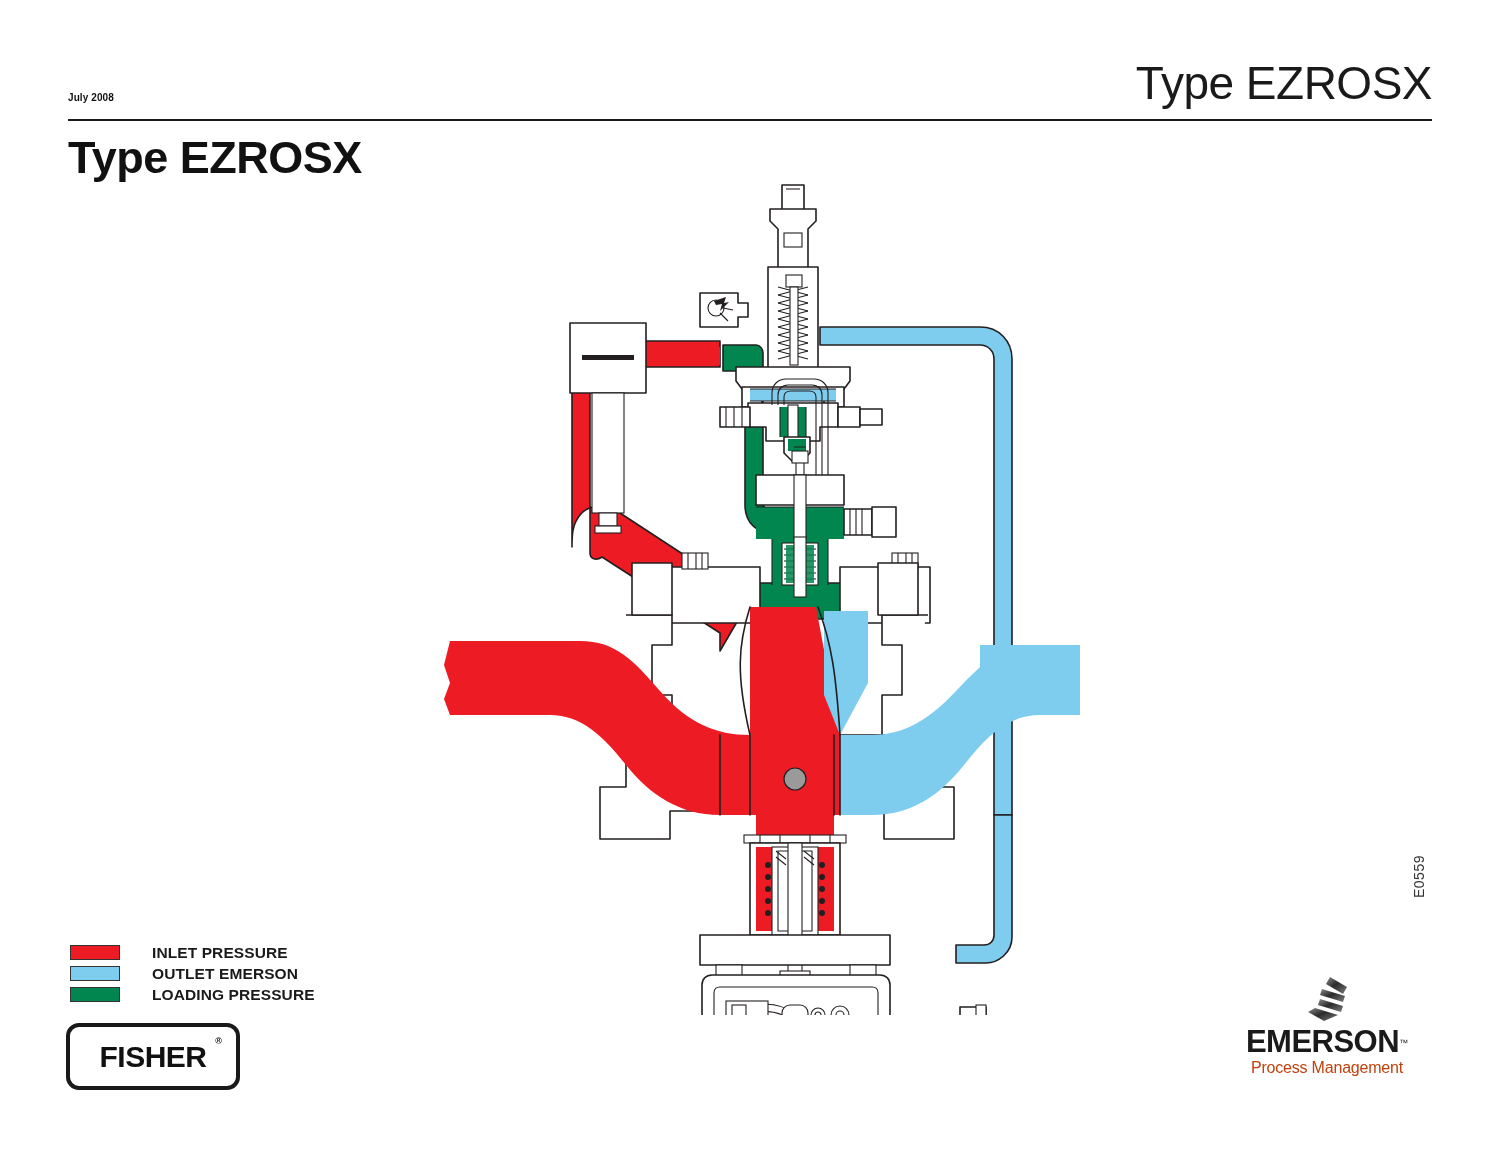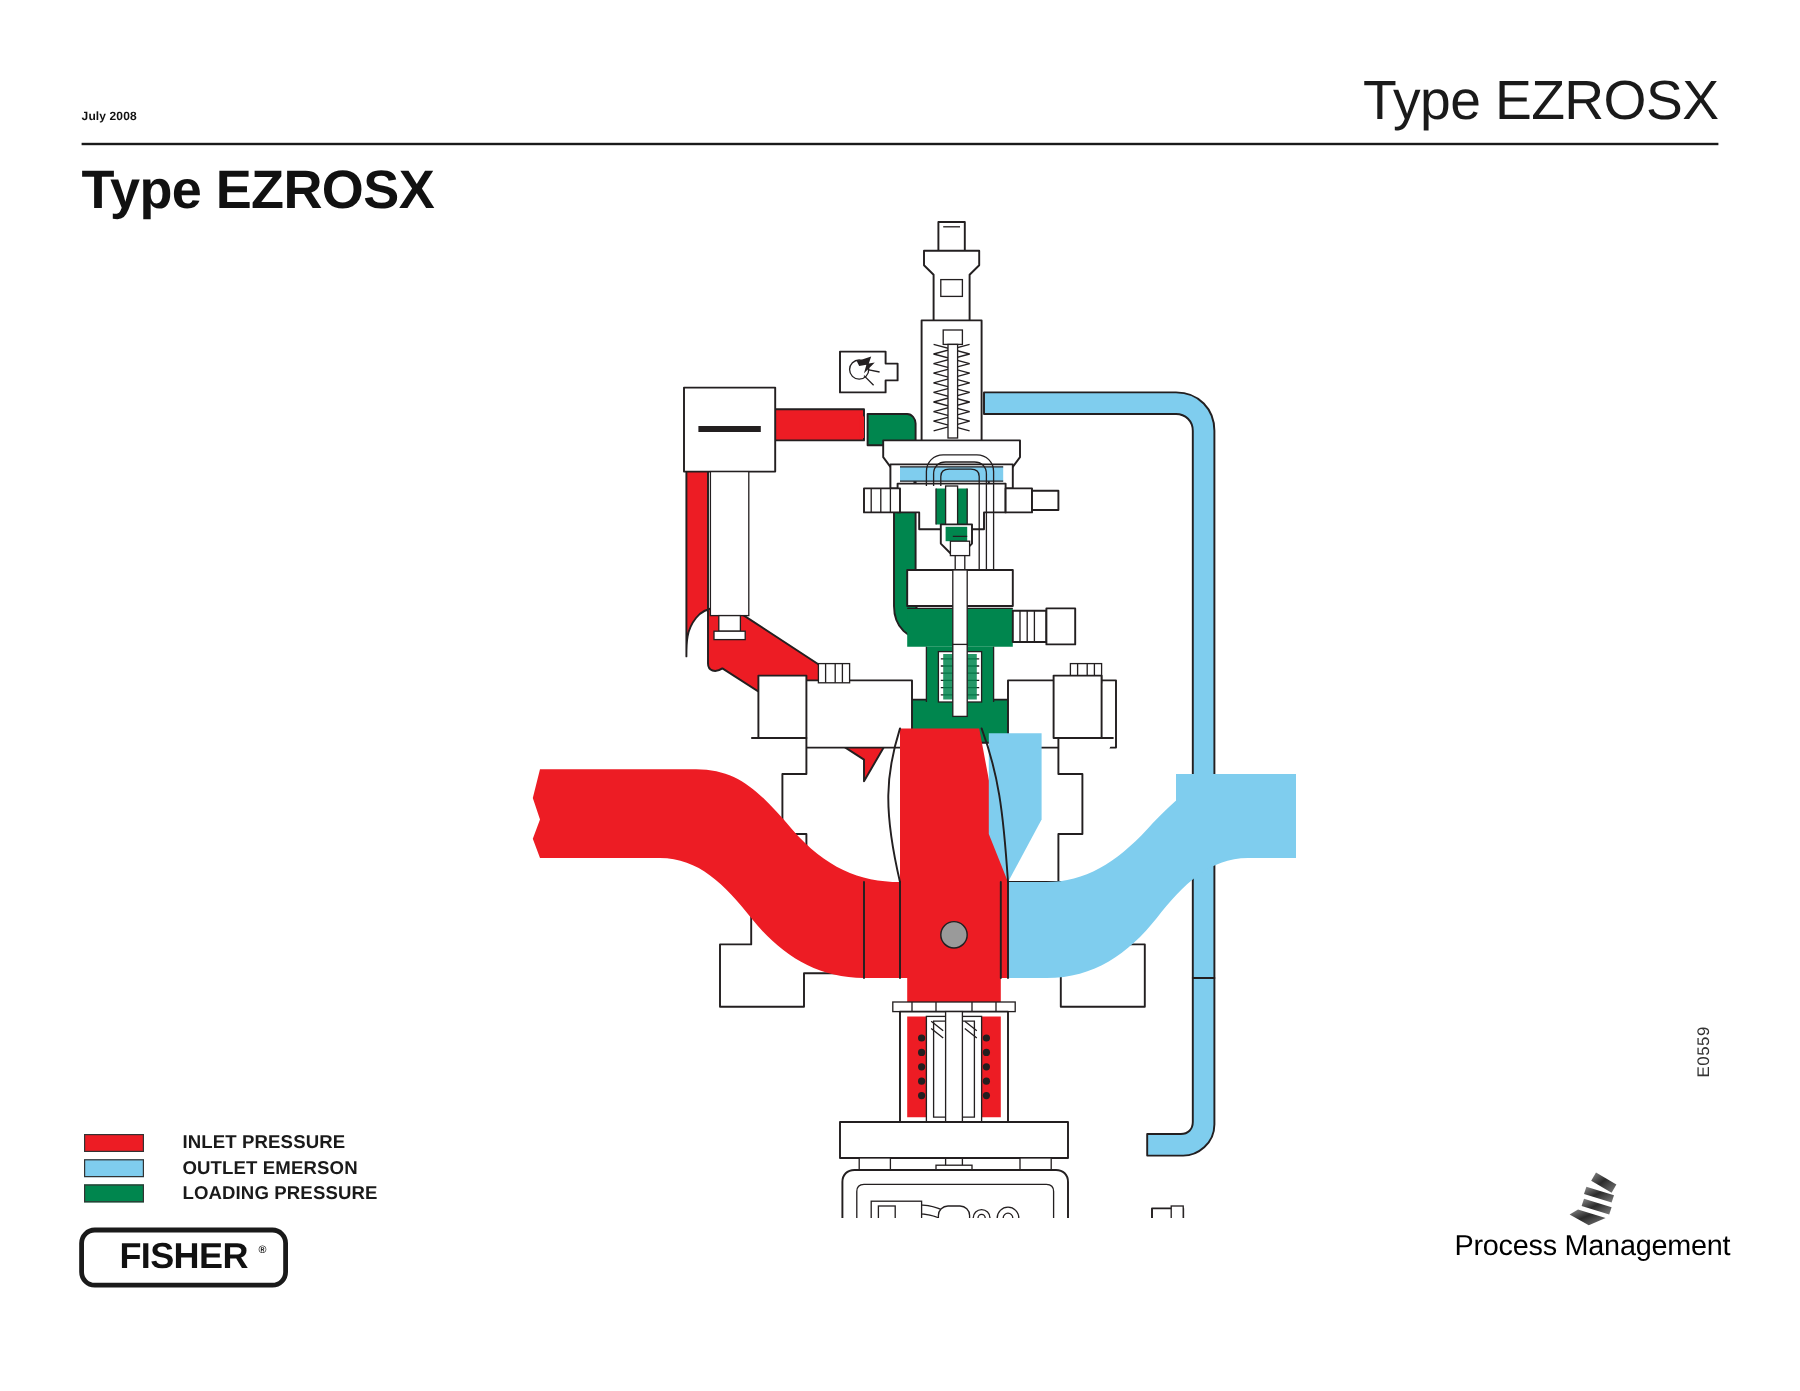--- a/index.html
+++ b/index.html
@@ -95,21 +95,21 @@
     color: #1a1a1a;
     white-space: nowrap;
   }
 
   
   #fisher-logo {
     position: absolute;
     left: 66px;
     top: 1023px;
     width: 174px;
-    height: 50px;
+    height: 67px;
     border: 4px solid #1a1a1a;
     border-radius: 13px;
     display: flex;
     align-items: center;
     justify-content: center;
     box-sizing: border-box;
   }
   #fisher-wordmark {
     font-size: 30px;
     font-weight: bold;
@@ -149,23 +149,23 @@
     position: relative;
     display: inline-block;
   }
   #emerson-tm {
     font-size: 9px;
     font-weight: normal;
     vertical-align: super;
     letter-spacing: 0;
   }
   #emerson-tagline {
-    font-size: 24px;
+    font-size: 16px;
     font-weight: 400;
-    color: #000000;
+    color: #c2410c;
     letter-spacing: -0.2px;
     margin-top: 2px;
     line-height: 1.1;
   }
 
   
   #diagram {
     position: absolute;
     left: 420px;
     top: 175px;
@@ -503,14 +503,17 @@
         </linearGradient>
       </defs>
       <g fill="url(#emg)">
         <path d="M27,2 L44,12 L40,19 L23,9 Z"></path>
         <path d="M19,14 L42,21 L40,27 L17,20 Z"></path>
         <path d="M17,24 L40,31 L38,37 L15,30 Z"></path>
         <path d="M12,33 L35,40 L21,46 L5,37 Z"></path>
       </g>
     </svg>
   </div>
+  <div>
+    <span id="emerson-wordmark">EMERSON</span><span id="emerson-tm">™</span>
+  </div>
   <div id="emerson-tagline">Process Management</div>
 </div>
 
 </body></html>

